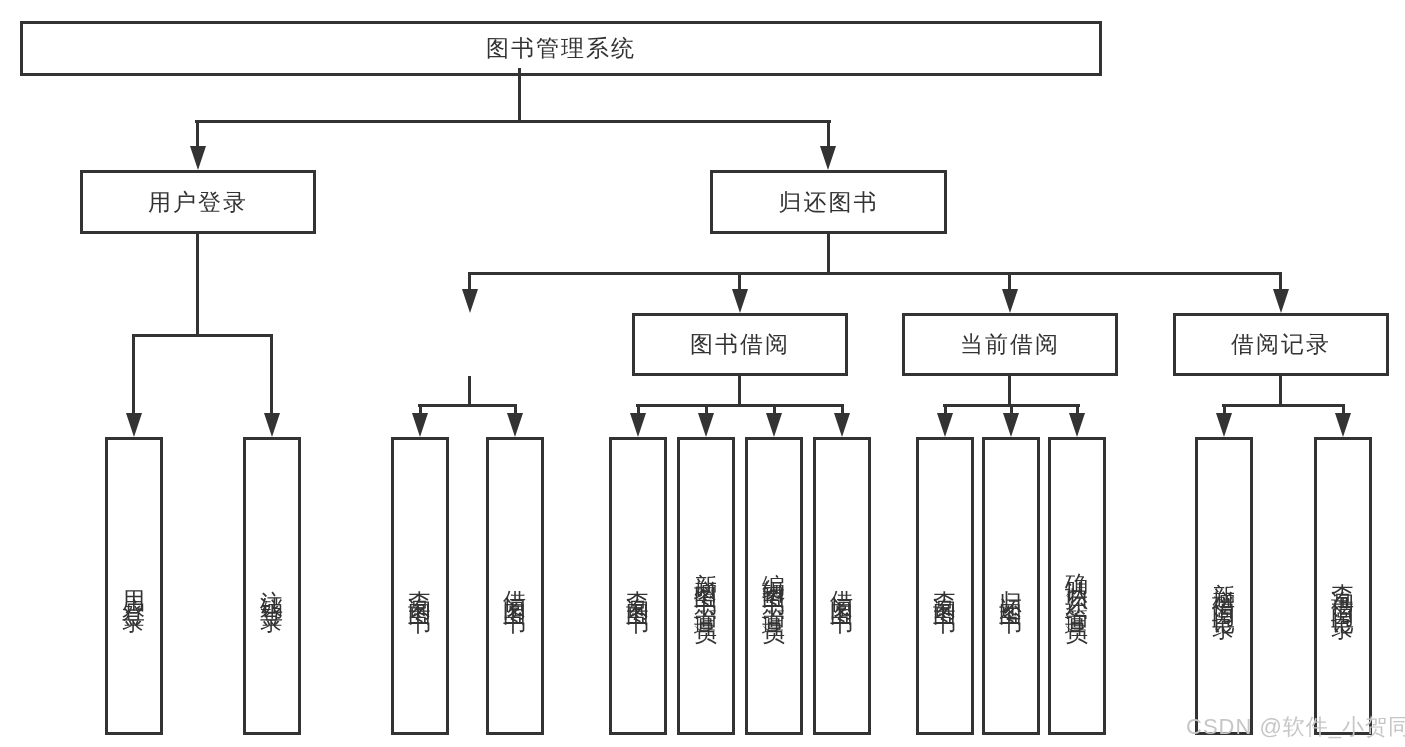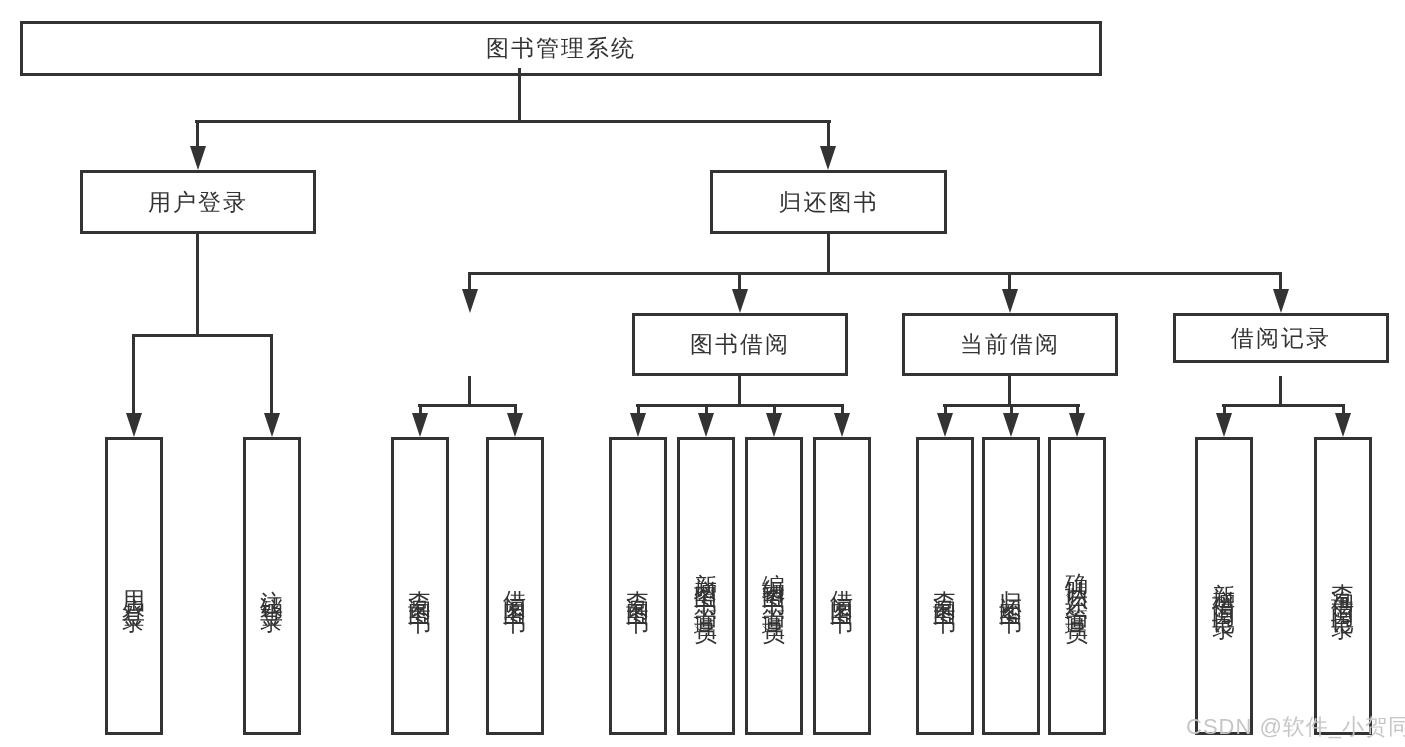--- a/index.html
+++ b/index.html
@@ -57,21 +57,21 @@
   <div class="ln" style="left:738px;top:272px;width:3px;height:20px;"></div>
   <div class="ln" style="left:1008px;top:272px;width:3px;height:20px;"></div>
   <div class="ln" style="left:1279px;top:272px;width:3px;height:20px;"></div>
   <div class="ah" style="left:462px;top:289px;"></div>
   <div class="ah" style="left:732px;top:289px;"></div>
   <div class="ah" style="left:1002px;top:289px;"></div>
   <div class="ah" style="left:1273px;top:289px;"></div>
 
   <div class="box" style="left:632px;top:313px;width:216px;height:63px;">图书借阅</div>
   <div class="box" style="left:902px;top:313px;width:216px;height:63px;">当前借阅</div>
-  <div class="box" style="left:1173px;top:313px;width:216px;height:50px;">借阅记录</div>
+  <div class="box" style="left:1173px;top:313px;width:216px;height:63px;">借阅记录</div>
 
   <div class="ln" style="left:468px;top:376px;width:3px;height:30px;"></div>
   <div class="ln" style="left:738px;top:376px;width:3px;height:30px;"></div>
   <div class="ln" style="left:1008px;top:376px;width:3px;height:30px;"></div>
   <div class="ln" style="left:1279px;top:376px;width:3px;height:30px;"></div>
 
   <div class="ln" style="left:418px;top:404px;width:99px;height:3px;"></div>
   <div class="ln" style="left:636px;top:404px;width:208px;height:3px;"></div>
   <div class="ln" style="left:943px;top:404px;width:137px;height:3px;"></div>
   <div class="ln" style="left:1222px;top:404px;width:123px;height:3px;"></div>

